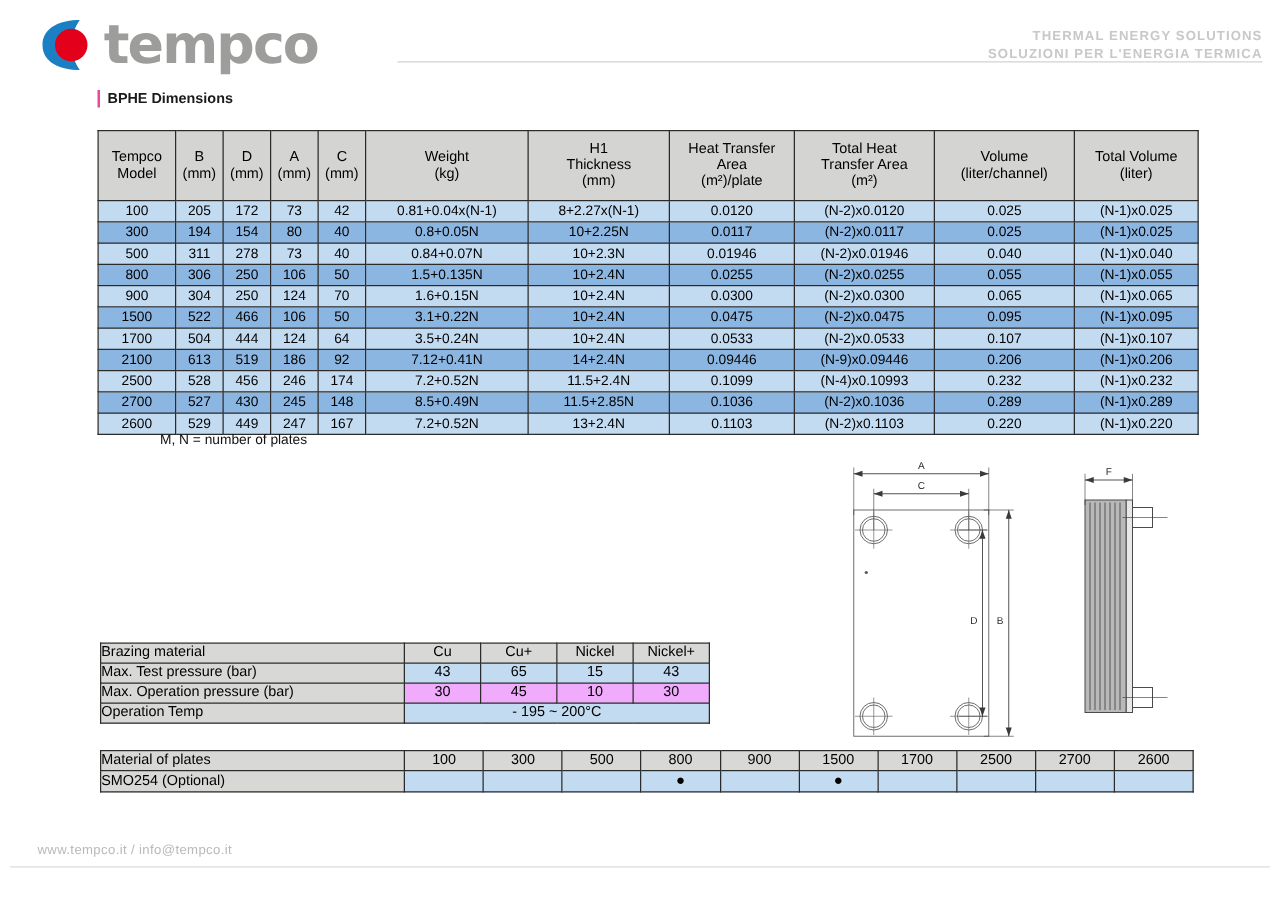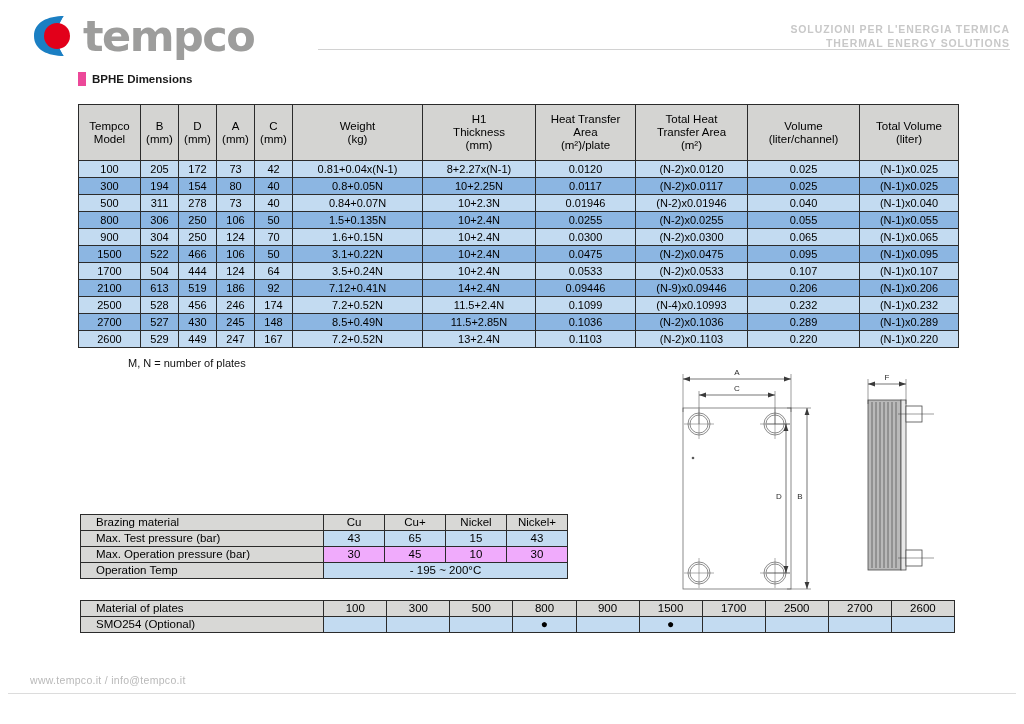--- a/index.html
+++ b/index.html
@@ -60,21 +60,21 @@
   }
 
   
   #section-title {
     position: absolute;
     left: 78px; top: 72px;
     font-size: 11.5px;
     font-weight: bold;
     color: #1a1a1a;
     padding-left: 6px;
-    border-left: 8px solid #ec4899;
+    border-left: 2px solid #ec4899;
     line-height: 14px;
   }
 
   
   #dim-table-wrap {
     position: absolute;
     left: 78px; top: 104px;
     width: 880px;
   }
   table.grid {
@@ -99,21 +99,21 @@
   }
   table.grid tbody td {
     height: 17px;
     font-size: 11px;
   }
   tr.row-light td { background: #c3dbf1; }
   tr.row-dark  td { background: #8cb6e2; }
 
   #plates-note {
     position: absolute;
-    left: 80px; top: 357px;
+    left: 80px; top: 346px;
     font-size: 11px;
     color: #111;
     padding-left: 48px;
   }
 
   
   #brazing-wrap {
     position: absolute;
     left: 80px; top: 514px;
     width: 487px;
@@ -128,21 +128,21 @@
     border: 1px solid #2b2b2b;
     height: 16px;
     padding: 0 2px;
     line-height: 15px;
     font-weight: normal;
   }
   table.mini th.rowhead, table.mini td.rowhead {
     background: #d8d8d6;
     text-align: left;
     font-weight: normal;
-    padding-left: 15px;
+    padding-left: 0;
   }
   table.mini td.val { text-align: center; }
   table.mini td.val-light { background: #c3dbf1; }
   table.mini td.val-dark  { background: #f0abfc; }
   table.mini th.colhead {
     background: #d8d8d6;
     text-align: center;
   }
 
   
@@ -185,22 +185,22 @@
       <svg width="56" height="42" viewBox="0 0 56 42">
         <path d="M4 21 C4 7 18 1 34 1 C30 7 27 14 27 21 C27 28 30 35 34 41 C18 41 4 35 4 21 Z" fill="#1b7fc3"></path>
         <path d="M34 1 C44 3 50 11 50 21 C50 31 44 39 34 41 C30 35 27 28 27 21 C27 14 30 7 34 1 Z" fill="#ffffff"></path>
         <circle cx="27" cy="21" r="13" fill="#e2001a"></circle>
       </svg>
     </span>
     <span id="logo-word">tempco</span>
   </div>
 
   <div id="header-tagline">
+    <div>THERMAL ENERGY SOLUTIONS</div>
     <div>SOLUZIONI PER L'ENERGIA TERMICA</div>
-    <div>THERMAL ENERGY SOLUTIONS</div>
   </div>
 
   <div id="header-rule"></div>
 </div>
 
 <div id="section-title">BPHE Dimensions</div>
 
 <div id="dim-table-wrap">
   <table class="grid">
     <colgroup>

